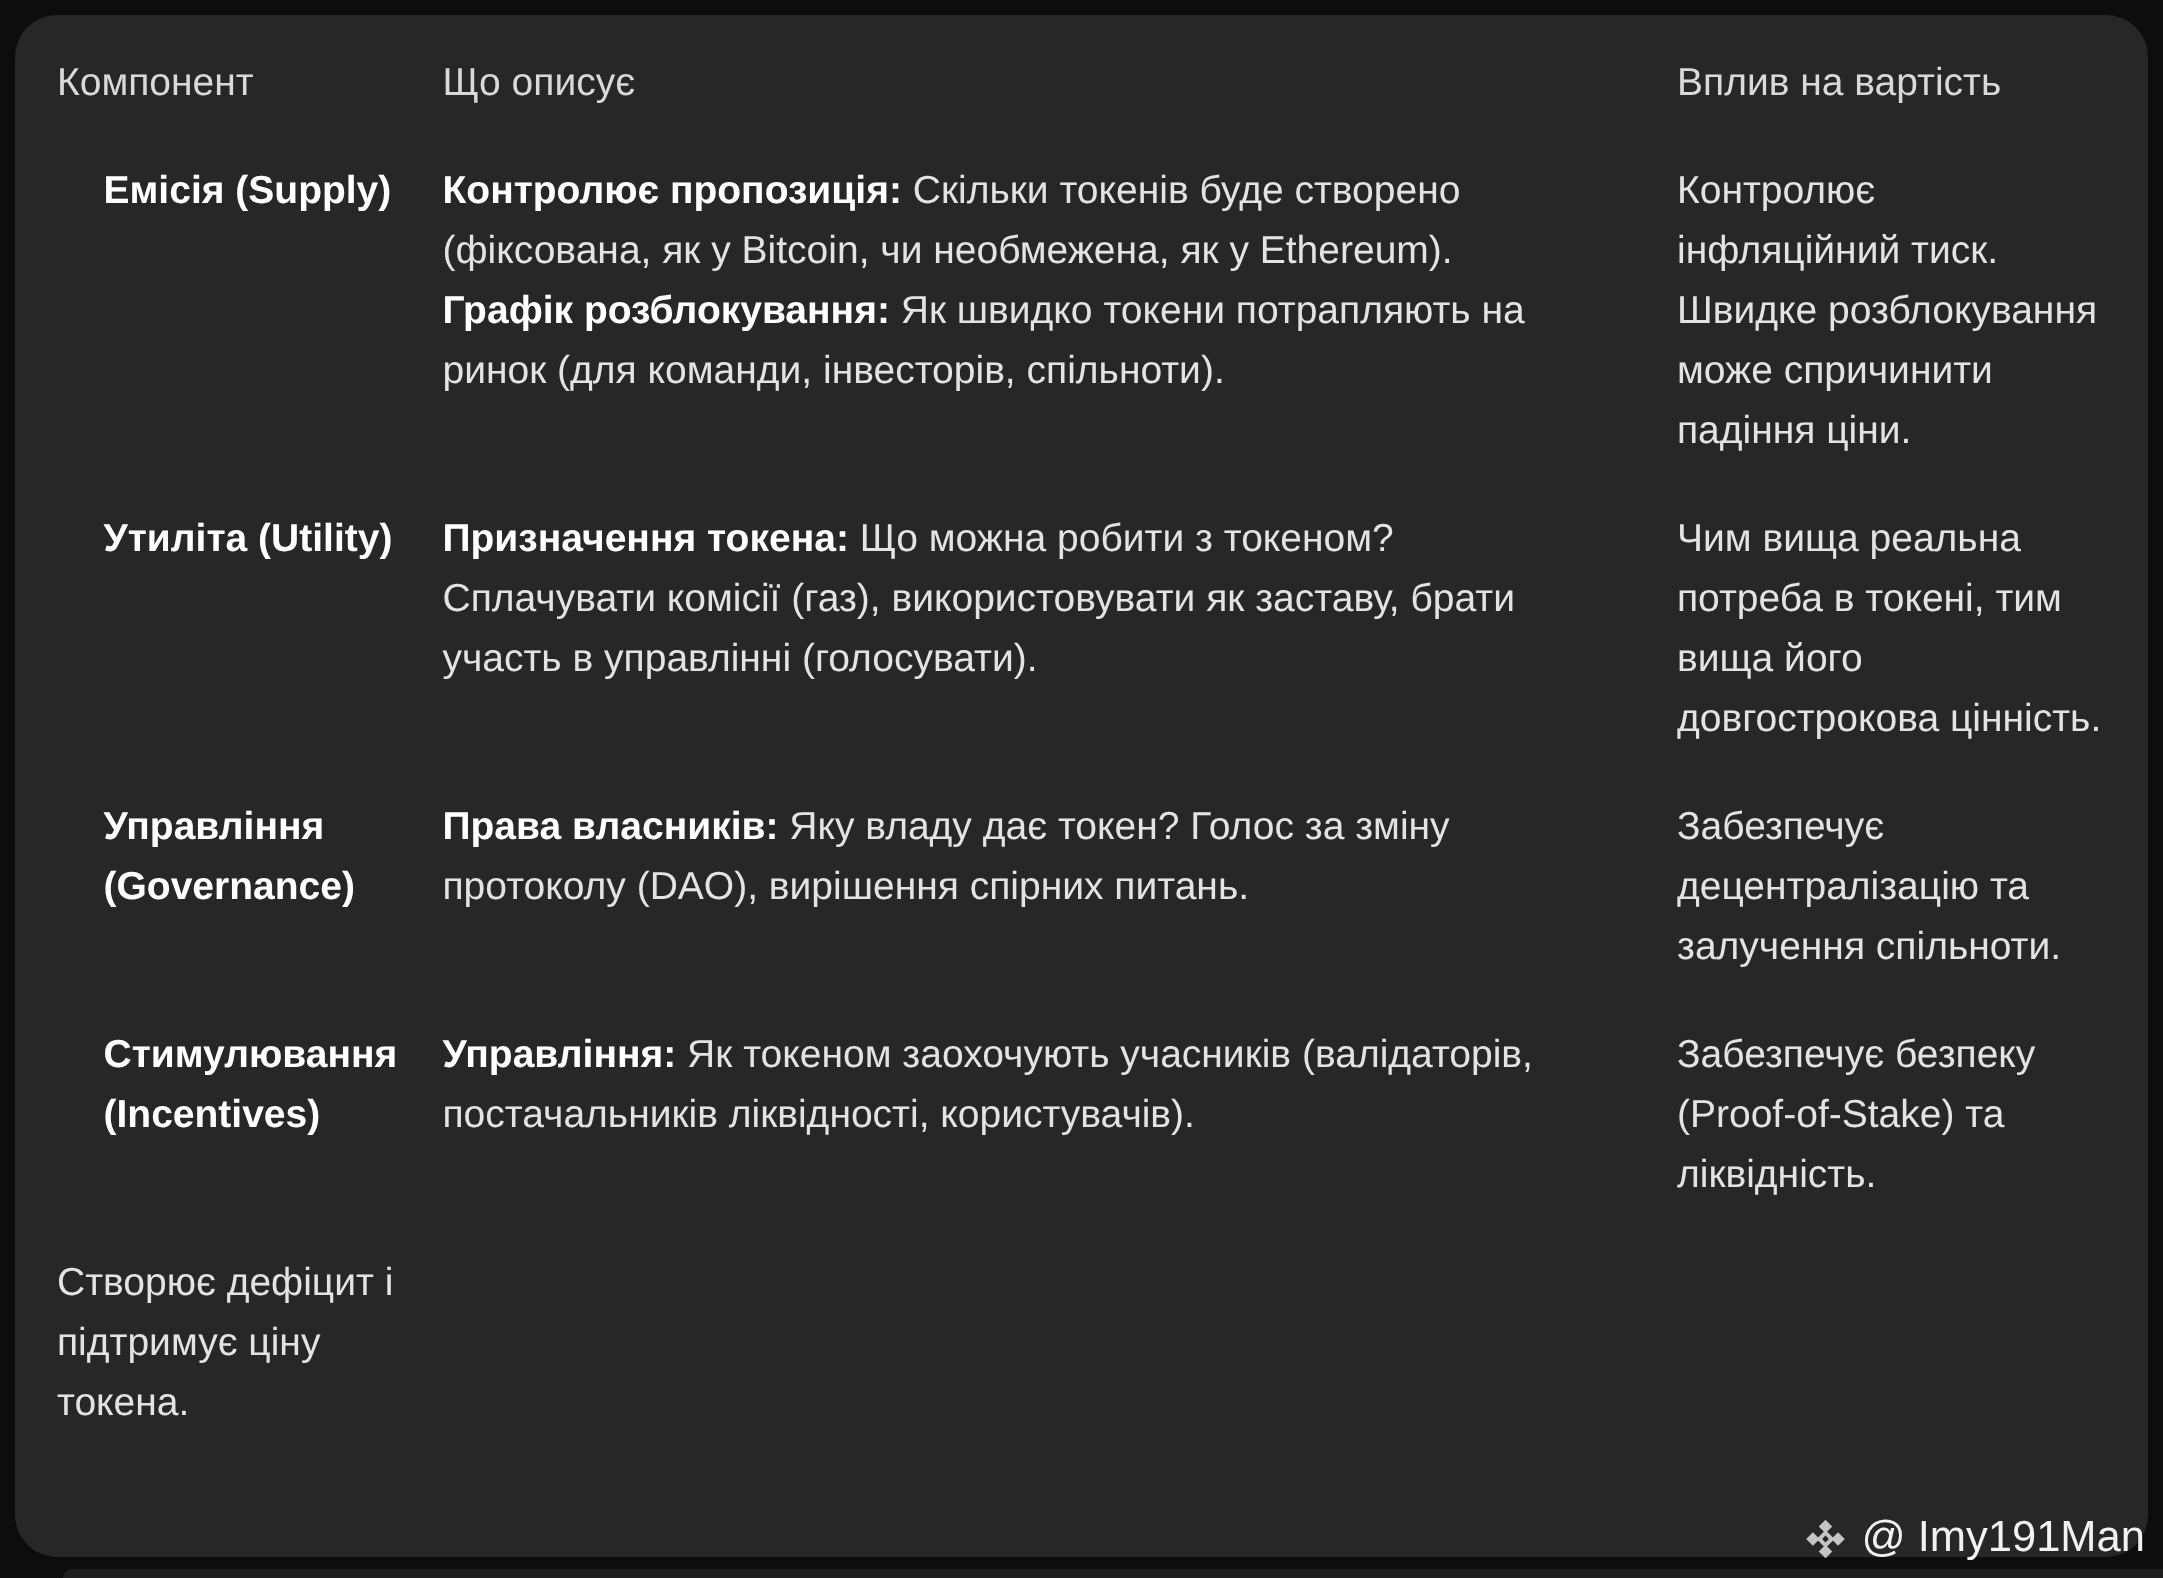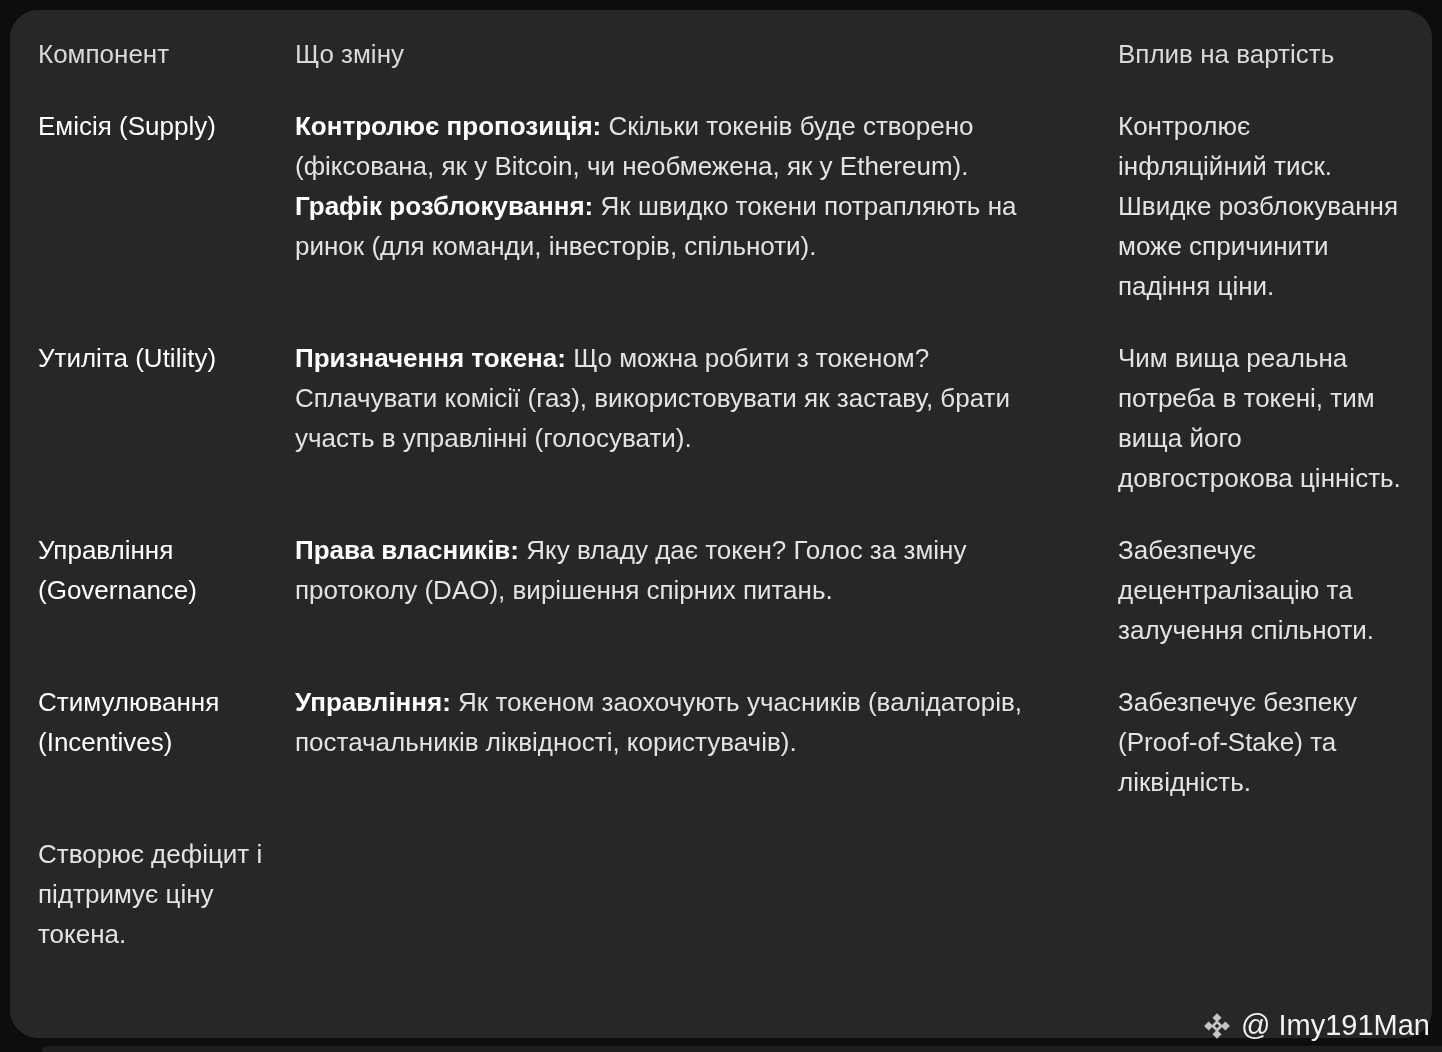--- a/index.html
+++ b/index.html
@@ -34,23 +34,24 @@
     font-size: 26px;
     line-height: 40px;
     color: var(--text-primary);
   }
   .hcell {
     color: var(--header-text);
     font-weight: 400;
     white-space: nowrap;
   }
   .cell-component {
-    font-weight: 400;
+    font-weight: 700;
     color: var(--text-bold);
     padding-right: 20px;
+    margin-left: 31px;
   }
   .cell-describes { max-width: 752px; }
   .cell-describes strong { font-weight: 700; color: var(--text-bold); }
   .cell-impact { max-width: 285px; }
   .watermark {
     position: absolute;
     right: 2px; bottom: -4px;
     display: flex;
     align-items: center;
     gap: 9px;
@@ -68,21 +69,21 @@
     border-top-left-radius: 12px;
   }
 </style>
 </head>
 <body>
 
 <div class="page">
   <div class="card">
     <div class="grid">
       <div class="hcell">Компонент</div>
-      <div class="hcell">Що зміну</div>
+      <div class="hcell">Що описує</div>
       <div class="hcell">Вплив на вартість</div>
 
     <div class="cell cell-component">Емісія (Supply)</div>
         <div class="cell cell-describes"><strong>Контролює пропозиція:</strong> Скільки токенів буде створено (фіксована, як у Bitcoin, чи необмежена, як у Ethereum).<br><strong>Графік розблокування:</strong> Як швидко токени потрапляють на ринок (для команди, інвесторів, спільноти).</div>
         <div class="cell cell-impact">Контролює інфляційний тиск. Швидке розблокування може спричинити падіння ціни.</div>
         <div class="cell cell-component">Утиліта (Utility)</div>
         <div class="cell cell-describes"><strong>Призначення токена:</strong> Що можна робити з токеном? Сплачувати комісії (газ), використовувати як заставу, брати участь в управлінні (голосувати).</div>
         <div class="cell cell-impact">Чим вища реальна потреба в токені, тим вища його довгострокова цінність.</div>
         <div class="cell cell-component">Управління (Governance)</div>
         <div class="cell cell-describes"><strong>Права власників:</strong> Яку владу дає токен? Голос за зміну протоколу (DAO), вирішення спірних питань.</div>

